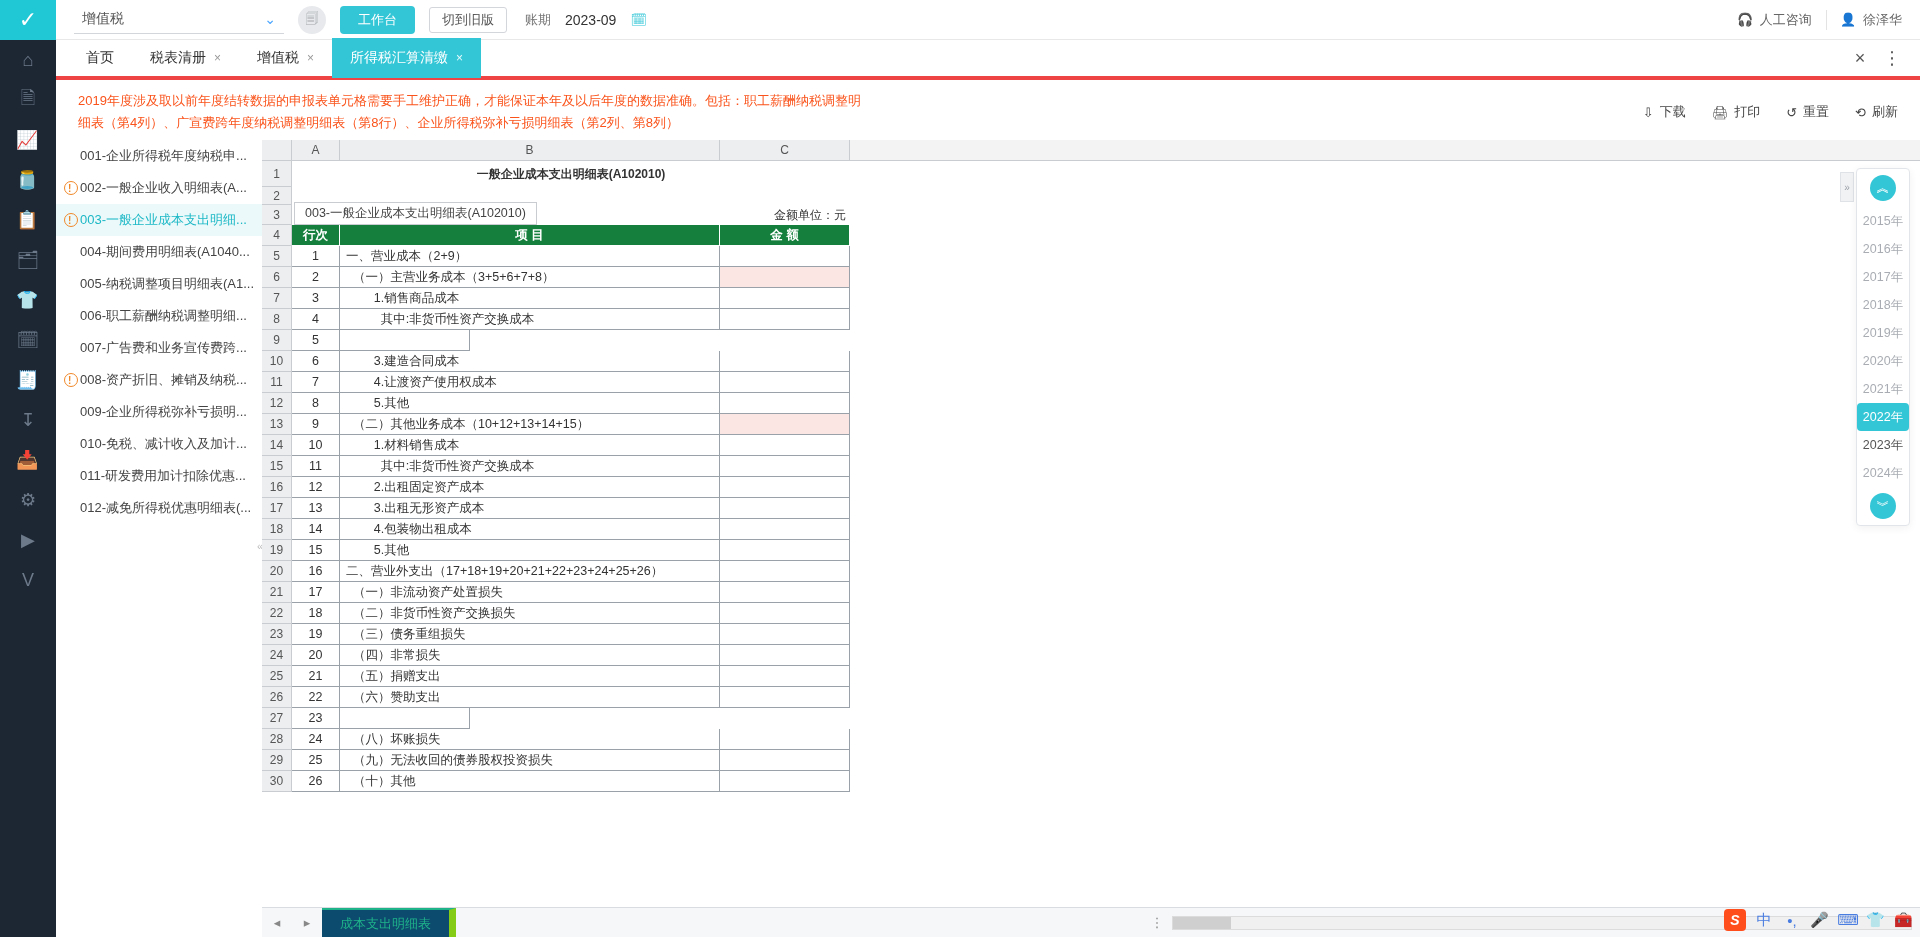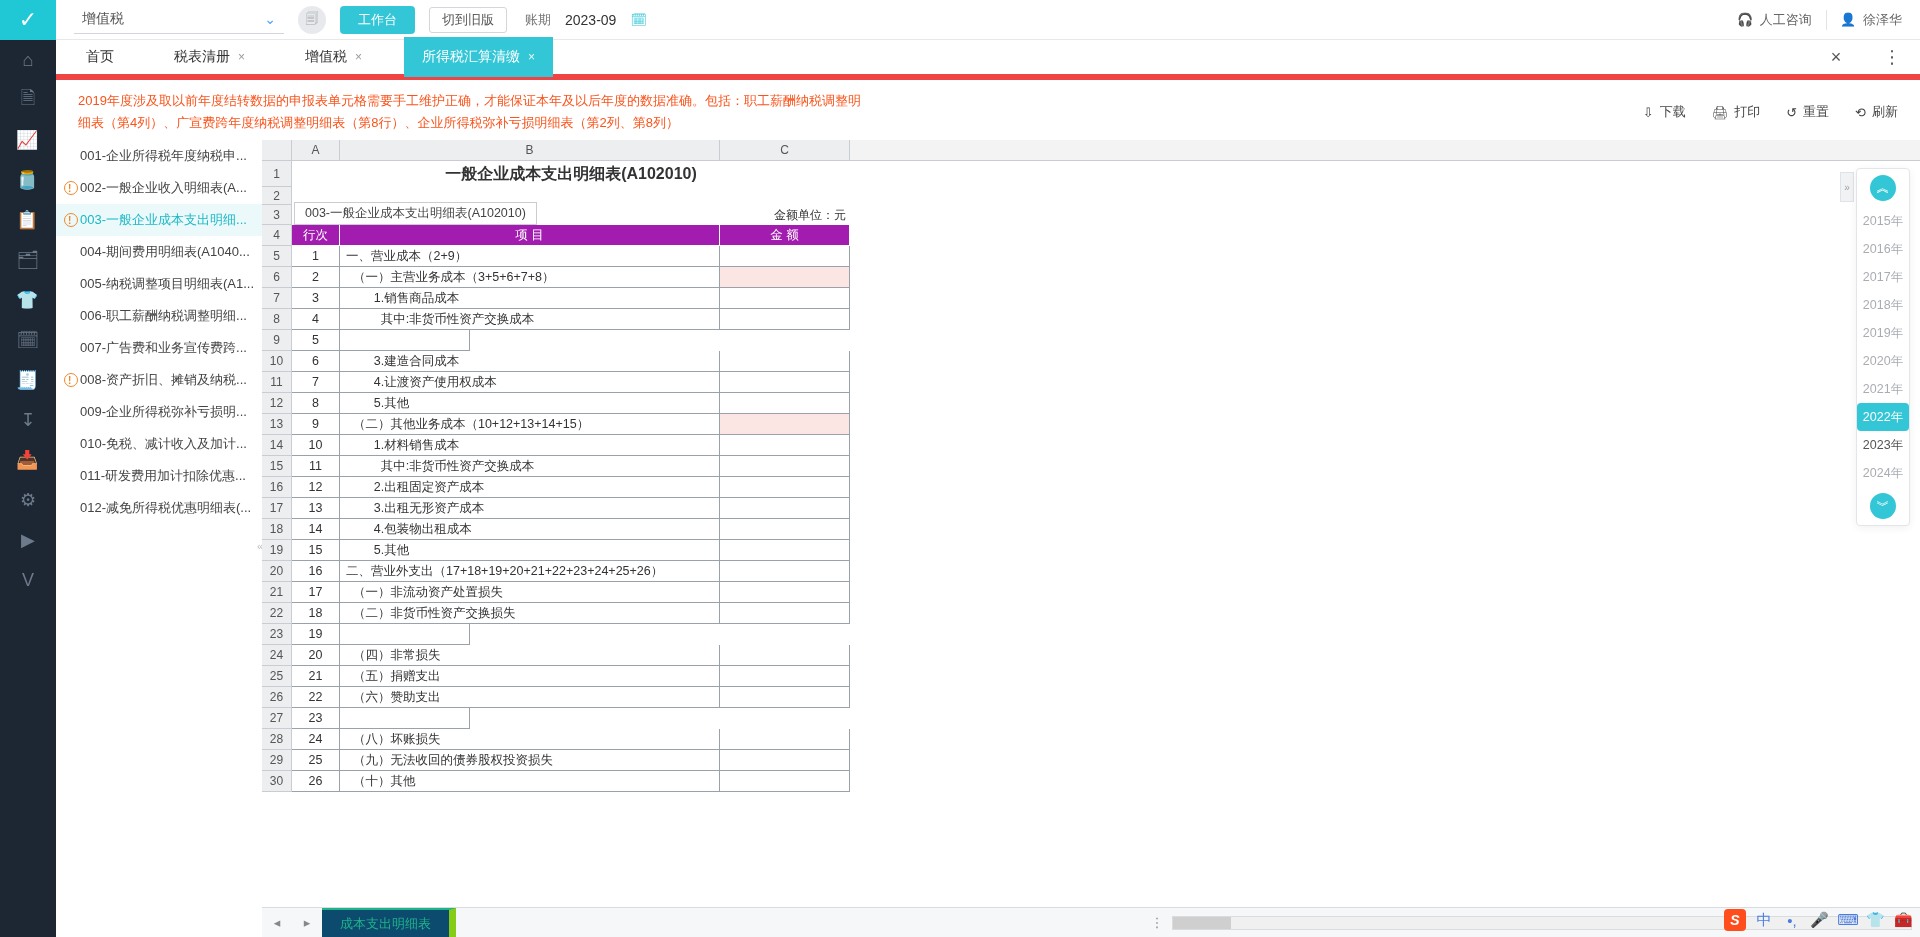--- a/index.html
+++ b/index.html
@@ -15,21 +15,21 @@
 .topbar .chevron { color: #4ea7ff; font-size: 14px; }
 .topbar .round-btn { width: 28px; height: 28px; border-radius: 50%; background: #e7e9ec; display: flex; align-items: center; justify-content: center; color: #a5a8ad; cursor: pointer; }
 .topbar .pill-btn { height: 28px; padding: 0 18px; border-radius: 4px; display: flex; align-items: center; font-size: 13px; cursor: pointer; }
 .topbar .pill-primary { background: #33c6d6; color: #fff; }
 .topbar .pill-outline { border: 1px solid #d3d6db; background: #fff; color: #555; padding: 0 12px; height: 26px; border-radius: 3px; }
 .topbar .period-label { color: #777; font-size: 13px; margin-left: 4px; }
 .topbar .period-val { color: #333; font-size: 14px; }
 .topbar .spacer { flex: 1; }
 .topbar .right-item { display: flex; align-items: center; gap: 6px; color: #666; font-size: 13px; cursor: pointer; }
 .topbar .sep { width: 1px; height: 20px; background: #e3e3e3; }
-.tabs { height: 40px; background: #fff; display: flex; align-items: center; padding: 0 12px; border-bottom: 6px solid #ef4444; gap: 24px; }
+.tabs { height: 40px; background: #fff; display: flex; align-items: center; padding: 0 12px; border-bottom: 4px solid #ef4444; }
 .tab { padding: 0 18px; height: 40px; display: flex; align-items: center; gap: 8px; font-size: 14px; color: #333; cursor: pointer; }
 .tab .close { color: #999; font-size: 12px; }
 .tab.active { background: #33c6d6; color: #fff; }
 .tab.active .close { color: #e6fbfd; }
 .tabs .spacer { flex: 1; }
 .tabs .tab-close-all { width: 32px; text-align: center; font-size: 18px; color: #555; cursor: pointer; }
 .content { flex: 1; background: #fff; display: flex; flex-direction: column; overflow: hidden; }
 .notice-bar { padding: 10px 22px 6px; display: flex; align-items: center; }
 .notice-text { flex: 0 0 790px; font-size: 13px; color: #fa541c; line-height: 1.7; }
 .notice-actions { margin-left: auto; display: flex; gap: 26px; align-items: center; }
@@ -43,27 +43,27 @@
 .collapse-handle { position: absolute; right: -4px; top: 380px; width: 12px; height: 52px; display: flex; align-items: center; justify-content: center; color: #bbb; font-size: 11px; cursor: pointer; }
 .sheet { flex: 1; display: flex; flex-direction: column; position: relative; overflow: hidden; }
 .sheet-header-row { display: flex; border-bottom: 1px solid #c9cdd2; background: #f3f3f3; }
 .sheet-corner { width: 30px; height: 20px; border-right: 1px solid #c9cdd2; background: #eceef0; }
 .sheet-colh { height: 20px; display: flex; align-items: center; justify-content: center; font-size: 12px; color: #555; border-right: 1px solid #c9cdd2; background: #eceef0; }
 .colA { width: 48px; } .colB { width: 380px; } .colC { width: 130px; }
 .sheet-body { flex: 1; overflow: auto; }
 .row { display: flex; }
 .rowh { width: 30px; height: 21px; display: flex; align-items: center; justify-content: center; font-size: 12px; color: #555; background: #eceef0; border-right: 1px solid #c9cdd2; border-bottom: 1px solid #c9cdd2; }
 .cell { height: 21px; border-right: 1px solid #9aa1a8; border-bottom: 1px solid #9aa1a8; display: flex; align-items: center; font-size: 12.5px; padding: 0 6px; background: #fff; overflow: hidden; }
-.row.title .cell { border-right: none; border-bottom: none; background: #fff; font-size: 16px; font-weight: 600; justify-content: center; height: 26px; }
+.row.title .cell { border-right: none; border-bottom: none; background: #fff; font-size: 12px; font-weight: 600; justify-content: center; height: 26px; }
 .row.title .rowh { height: 26px; }
 .row.title2 .cell { border: none; height: 18px; }
 .row.title2 .rowh { height: 18px; }
 .row.unit .cell { border-right: none; border-bottom: none; height: 20px; font-size: 12px; justify-content: flex-end; padding-right: 4px; }
 .row.unit .rowh { height: 20px; }
-.row.head .cell { background: #a21caf; color: #fff; font-weight: 400; justify-content: center; border-color: #fff; }
+.row.head .cell { background: #15803d; color: #fff; font-weight: 700; justify-content: center; border-color: #fff; }
 .cell.pink { background: #fbe6e3; }
 .cell.center { justify-content: center; }
 .breadcrumb-float { position: absolute; left: 32px; top: 62px; background: #fff; border: 1px solid #c9cdd2; padding: 2px 10px; font-size: 12.5px; color: #444; z-index: 5; }
 .sheet-footer { height: 30px; border-top: 1px solid #d9dde1; display: flex; align-items: center; background: #f6f7f8; }
 .sheet-footer .nav { width: 30px; text-align: center; color: #888; cursor: pointer; }
 .sheet-footer .tabname { padding: 0 18px; height: 30px; display: flex; align-items: center; background: #0c4a6e; border-right: 7px solid #84cc16; color: #1fb38a; font-size: 13px; border-top: 2px solid #1fb38a; cursor: pointer; }
 .sheet-footer .spacer { flex: 1; }
 .sheet-footer .hscroll { width: 740px; height: 14px; background: #f0f0f0; border: 1px solid #dcdcdc; margin-right: 8px; position: relative; }
 .sheet-footer .hscroll::after { content: ""; position: absolute; left: 0; top: 0; width: 58px; height: 100%; background: #cfcfcf; }
 .year-panel { position: fixed; right: 10px; top: 168px; width: 54px; background: #fff; border: 1px solid #e2e5ea; border-radius: 4px; display: flex; flex-direction: column; align-items: center; box-shadow: 0 2px 8px rgba(0,0,0,0.06); }
@@ -316,20 +316,21 @@
                 </div>
                 <div class="row">
                   <div class="rowh">22</div>
                   <div class="cell colA center">18</div>
                   <div class="cell colB" style="white-space:pre">  （二）非货币性资产交换损失</div>
                   <div class="cell colC "></div>
                 </div>
                 <div class="row">
                   <div class="rowh">23</div>
                   <div class="cell colA center">19</div>
+                  <div class="cell colB" style="white-space:pre">  （三）债务重组损失</div>
                   <div class="cell colC "></div>
                 </div>
                 <div class="row">
                   <div class="rowh">24</div>
                   <div class="cell colA center">20</div>
                   <div class="cell colB" style="white-space:pre">  （四）非常损失</div>
                   <div class="cell colC "></div>
                 </div>
                 <div class="row">
                   <div class="rowh">25</div>

